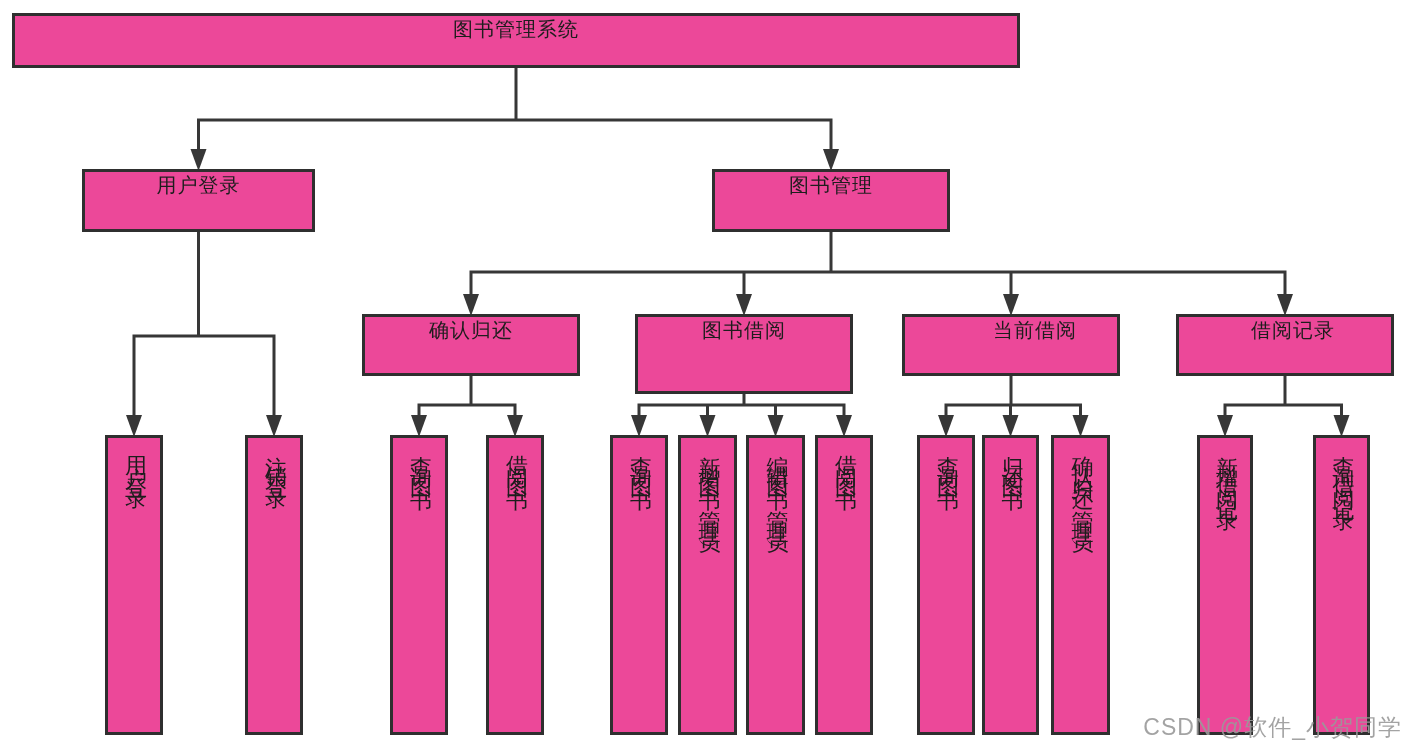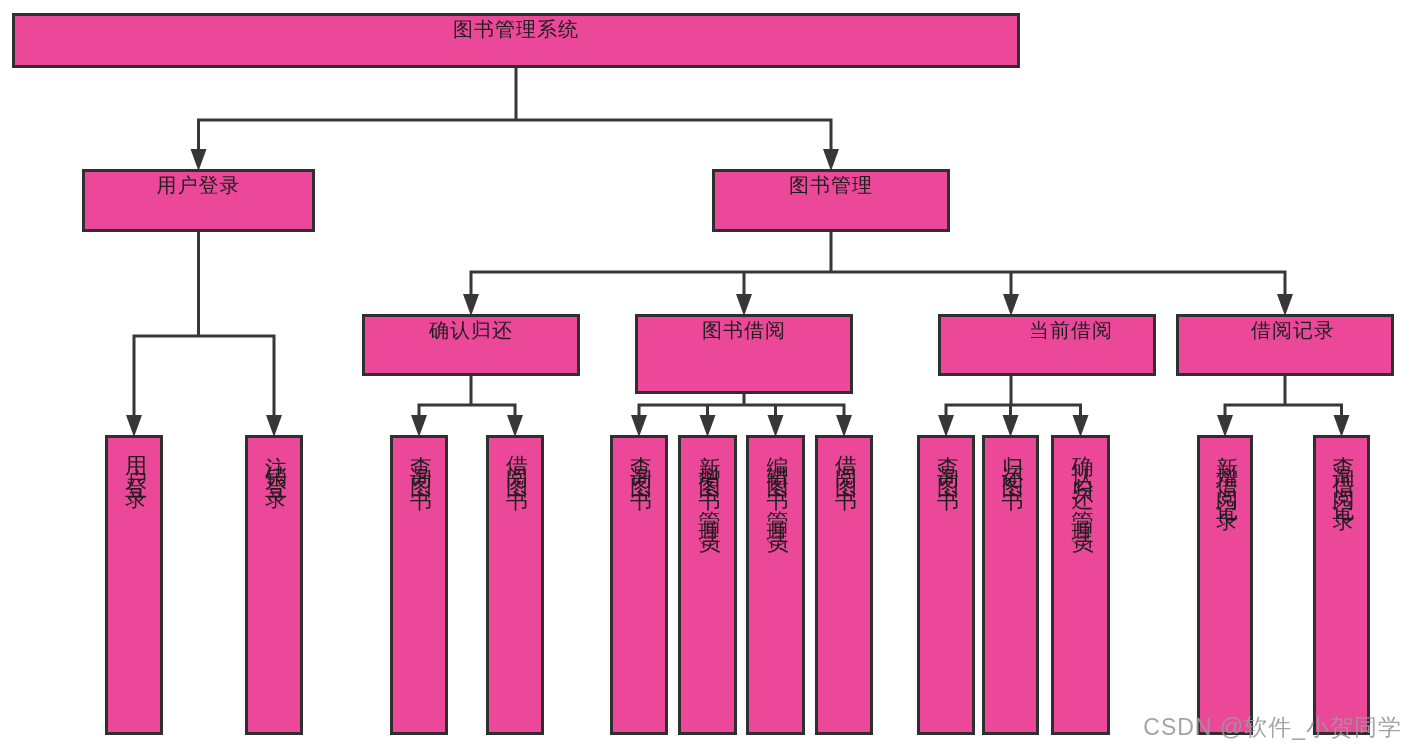--- a/index.html
+++ b/index.html
@@ -89,21 +89,21 @@
       </div>
       <div class="node h" style="left: 712px; top: 169px; width: 238px; height: 63px;">
         <span class="htext">图书管理</span>
       </div>
       <div class="node h" style="left: 362px; top: 314px; width: 218px; height: 62px;">
         <span class="htext">确认归还</span>
       </div>
       <div class="node h" style="left: 635px; top: 314px; width: 218px; height: 80px;">
         <span class="htext">图书借阅</span>
       </div>
-      <div class="node h" style="left: 938px; top: 314px; width: 218px; height: 62px; padding-left: 48px;">
+      <div class="node h" style="left: 902px; top: 314px; width: 218px; height: 62px; padding-left: 48px;">
         <span class="htext">当前借阅</span>
       </div>
       <div class="node h" style="left: 1176px; top: 314px; width: 218px; height: 62px; padding-left: 16px;">
         <span class="htext">借阅记录</span>
       </div>
       <div class="node v" style="left: 105px; top: 435px; width: 58px; height: 300px;">
         <span class="vtext">用户登录</span>
       </div>
       <div class="node v" style="left: 245px; top: 435px; width: 58px; height: 300px;">
         <span class="vtext">注销登录</span>

